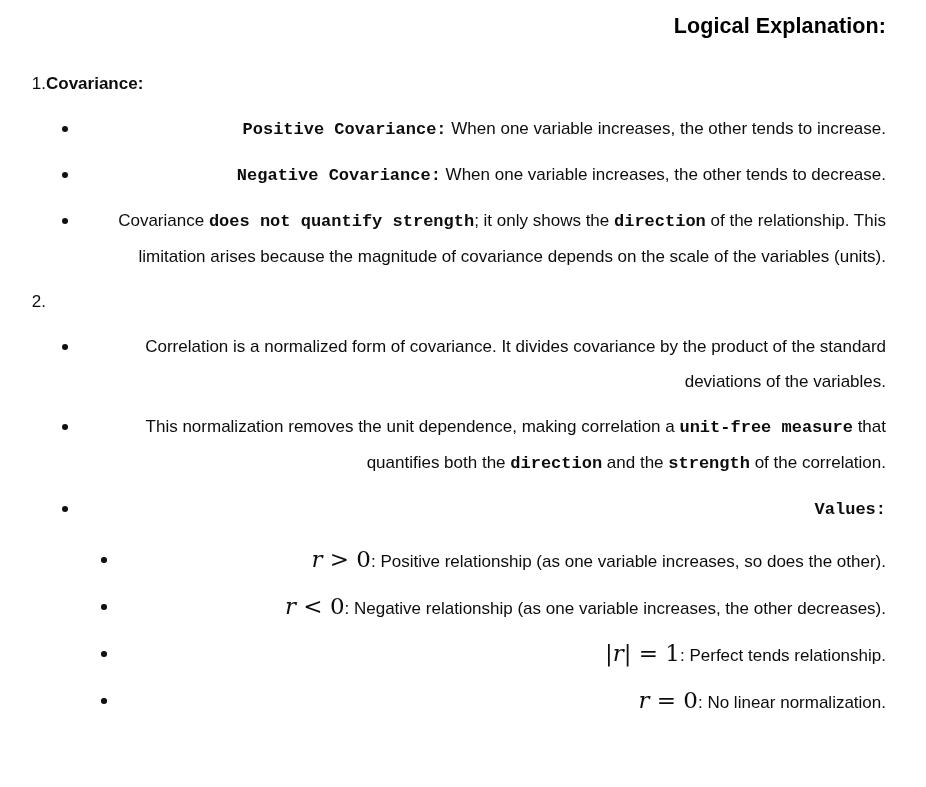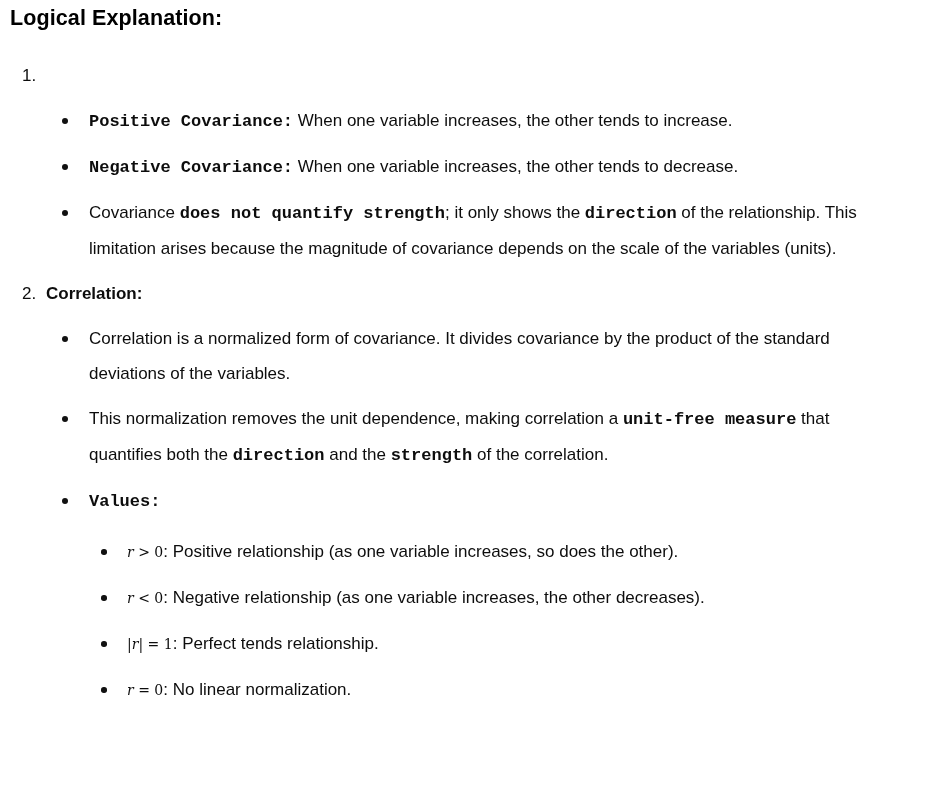--- a/index.html
+++ b/index.html
@@ -5,22 +5,23 @@
   html, body { margin: 0; padding: 0; background: #ffffff; }
   body {
     font-family: "Liberation Sans", "DejaVu Sans", sans-serif;
     color: #0d0d0d;
     -webkit-font-smoothing: antialiased;
   }
   .page {
     width: 900px;
     min-height: 787px;
     box-sizing: border-box;
-    padding: 4px 14px 8px 10px;
+    padding: 12px 14px 8px 10px;
     background: #ffffff;
+    text-align: right;
   }
   h1.doc-title {
     font-size: 21.5px;
     font-weight: 700;
     color: #000000;
     margin: 0 0 26px 0;
     line-height: 28px;
     letter-spacing: 0.1px;
   }
   ol.num-list { list-style: none; margin: 0; padding: 0 0 0 12px; }
@@ -41,56 +42,56 @@
   ul.sub-bullets > li.bullet { margin-bottom: 10px; }
   .sub-marker { flex: 0 0 26px; }
   .sub-marker::before {
     content: ""; display: block;
     width: 5.5px; height: 5.5px; border-radius: 50%;
     background: #111111; margin-top: 15px;
   }
   .b { font-weight: 700; font-family: Liberation Mono, monospace; }
   .math {
     font-family: "DejaVu Serif", "Liberation Serif", serif;
-    font-size: 14px;
+    font-size: 23px;
   }
   .math .mi { font-style: italic; }
 </style>
 </head>
 <body>
 
 <div class="page">
   <h1 class="doc-title">Logical Explanation:</h1>
 
   <ol class="num-list">
 
     <li>
       <div class="item-head">
         <span class="item-num">1.</span>
+        <span class="item-heading">Covariance:</span>
       </div>
       <ul class="bullets">
         <li class="bullet">
           <span class="marker"></span>
           <div class="btext"><span class="b">Positive Covariance:</span><span> When one variable increases, the other tends to increase.</span></div>
         </li>
         <li class="bullet">
           <span class="marker"></span>
           <div class="btext"><span class="b">Negative Covariance:</span><span> When one variable increases, the other tends to decrease.</span></div>
         </li>
         <li class="bullet">
           <span class="marker"></span>
           <div class="btext"><span>Covariance </span><span class="b">does not quantify strength</span><span>; it only shows the </span><span class="b">direction</span><span> of the relationship. This limitation arises because the magnitude of covariance depends on the scale of the variables (units).</span></div>
         </li>
       </ul>
     </li>
 
     <li>
       <div class="item-head">
         <span class="item-num">2.</span>
-        <span class="item-heading">Correlation:</span>
       </div>
       <ul class="bullets">
         <li class="bullet">
           <span class="marker"></span>
           <div class="btext"><span>Correlation is a normalized form of covariance. It divides covariance by the product of the standard deviations of the variables.</span></div>
         </li>
         <li class="bullet">
           <span class="marker"></span>
           <div class="btext"><span>This normalization removes the unit dependence, making correlation a </span><span class="b">unit-free measure</span><span> that quantifies both the </span><span class="b">direction</span><span> and the </span><span class="b">strength</span><span> of the correlation.</span></div>
         </li>

